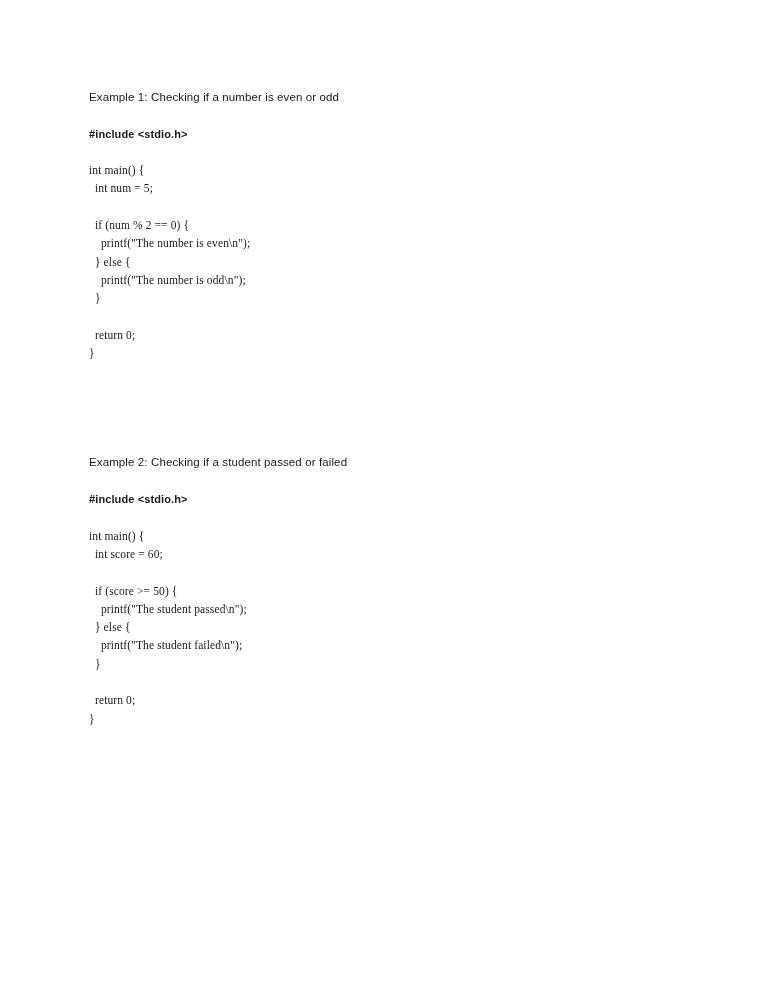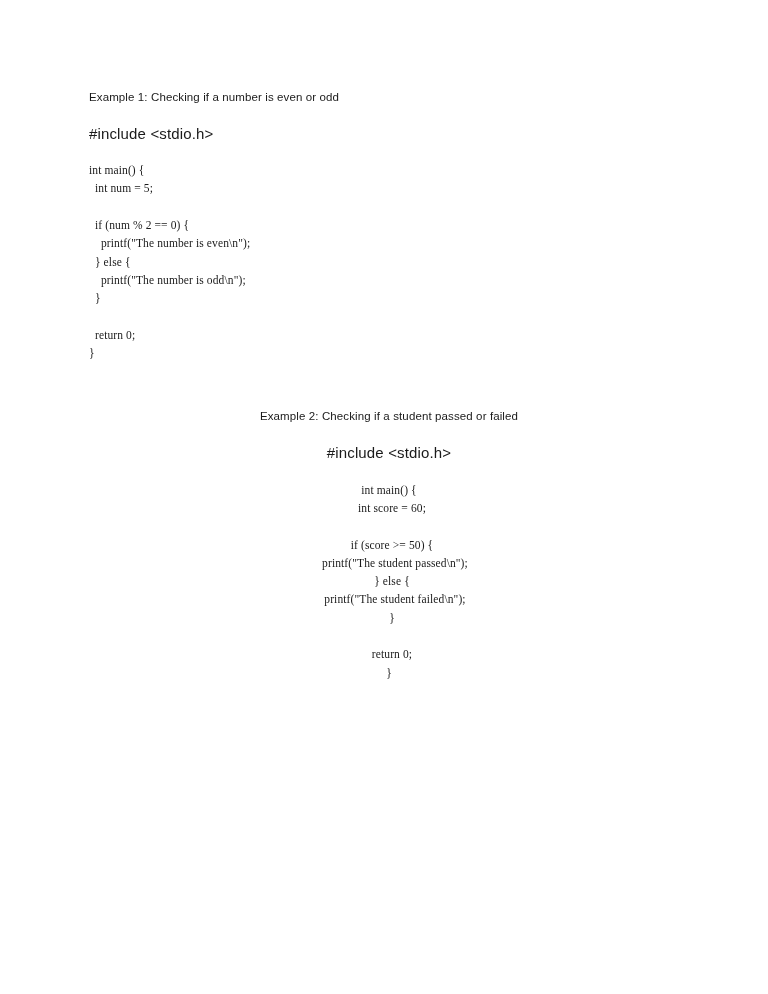--- a/index.html
+++ b/index.html
@@ -35,40 +35,40 @@
     top: 88px;
     width: 600px;
   }
 
   .example-block {
     margin: 0;
     padding: 0;
   }
 
   .example-block + .example-block {
-    margin-top: 45px;
-    text-align: center;
+    margin-top: 91px;
   }
 
   .example-heading {
     font-size: 11.5px;
     line-height: 18.3px;
     color: #1a1a1a;
     margin: 0 0 18.3px 0;
     white-space: pre;
     letter-spacing: 0.01em;
   }
 
   .code-include {
-    font-size: 15px;
+    font-size: 11px;
     line-height: 18.3px;
     color: #1a1a1a;
     margin: 0 0 18.3px 0;
     white-space: pre;
     letter-spacing: 0.01em;
+    font-weight: bold;
   }
 
   .code-body {
     font-family: Liberation Serif, serif;
     font-size: 11.5px;
     line-height: 18.3px;
     color: #1a1a1a;
     margin: 0;
     white-space: pre;
     letter-spacing: 0.01em;

